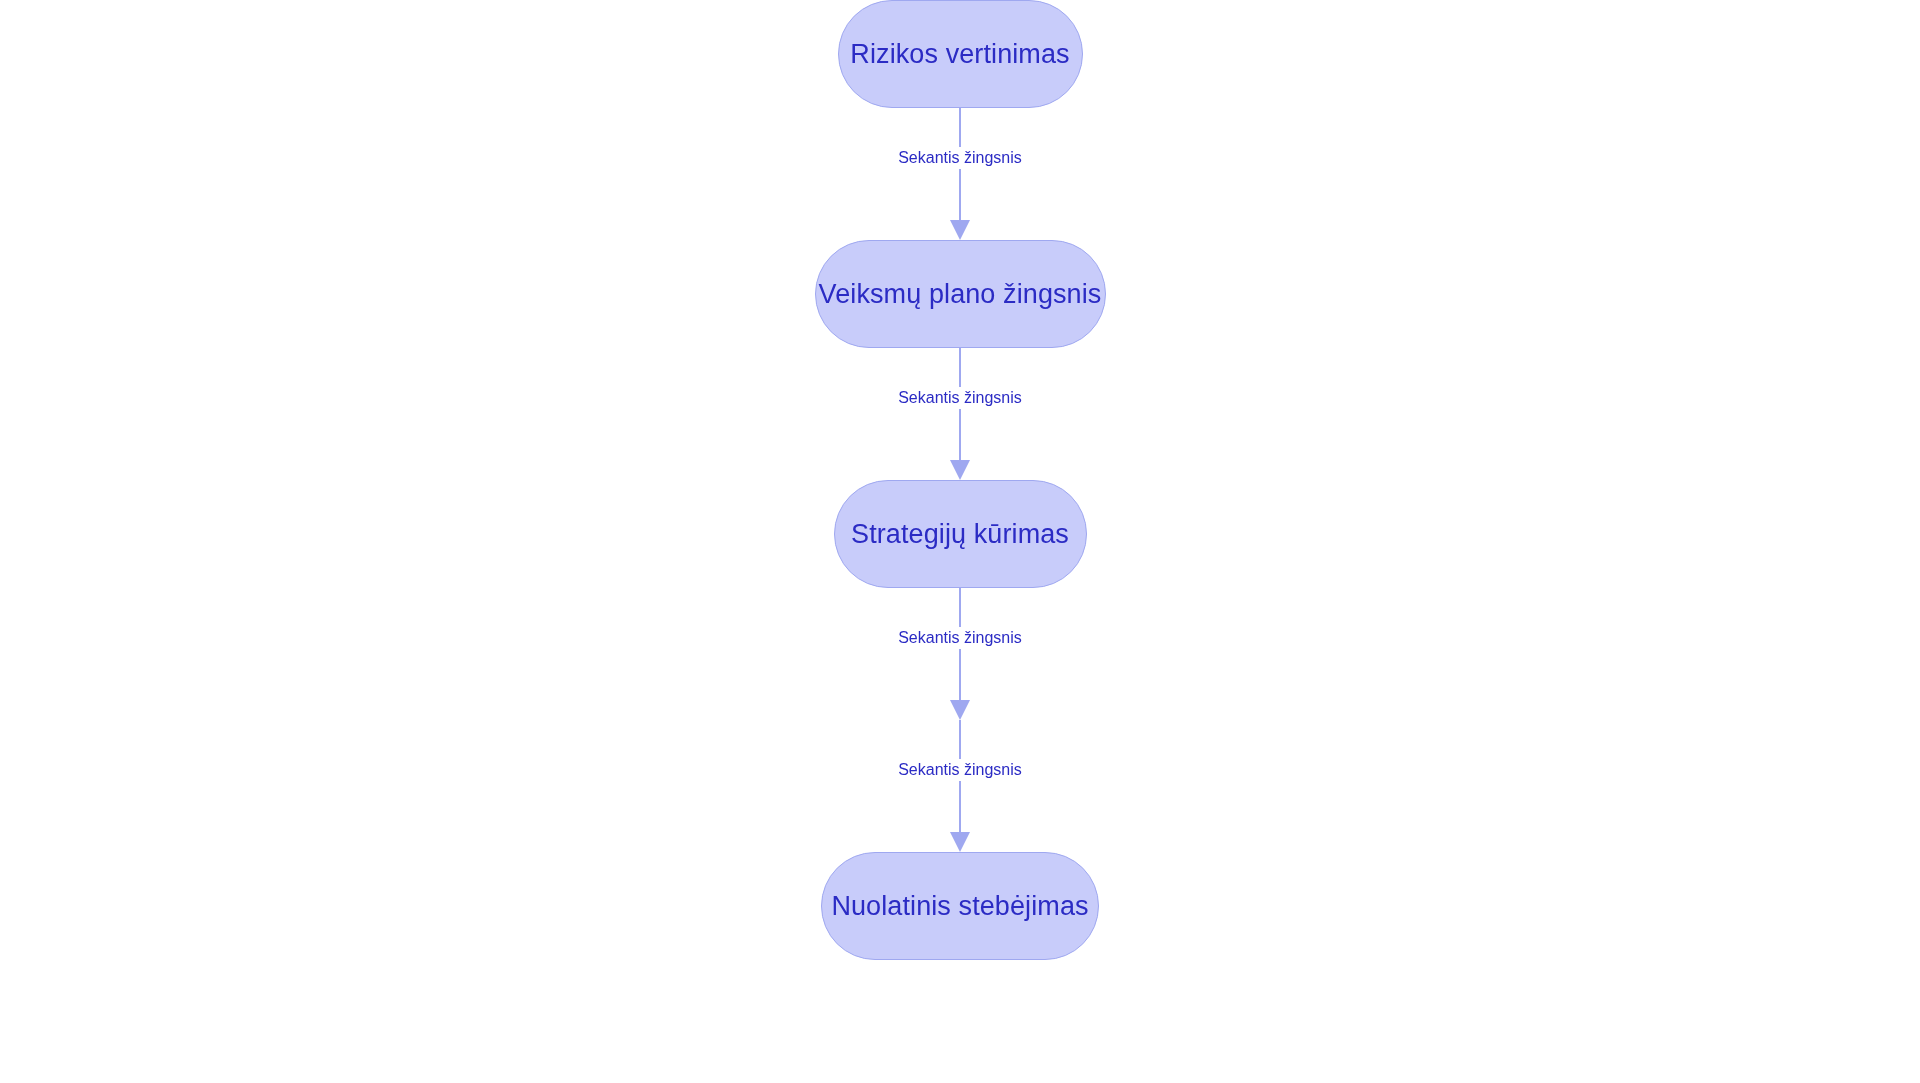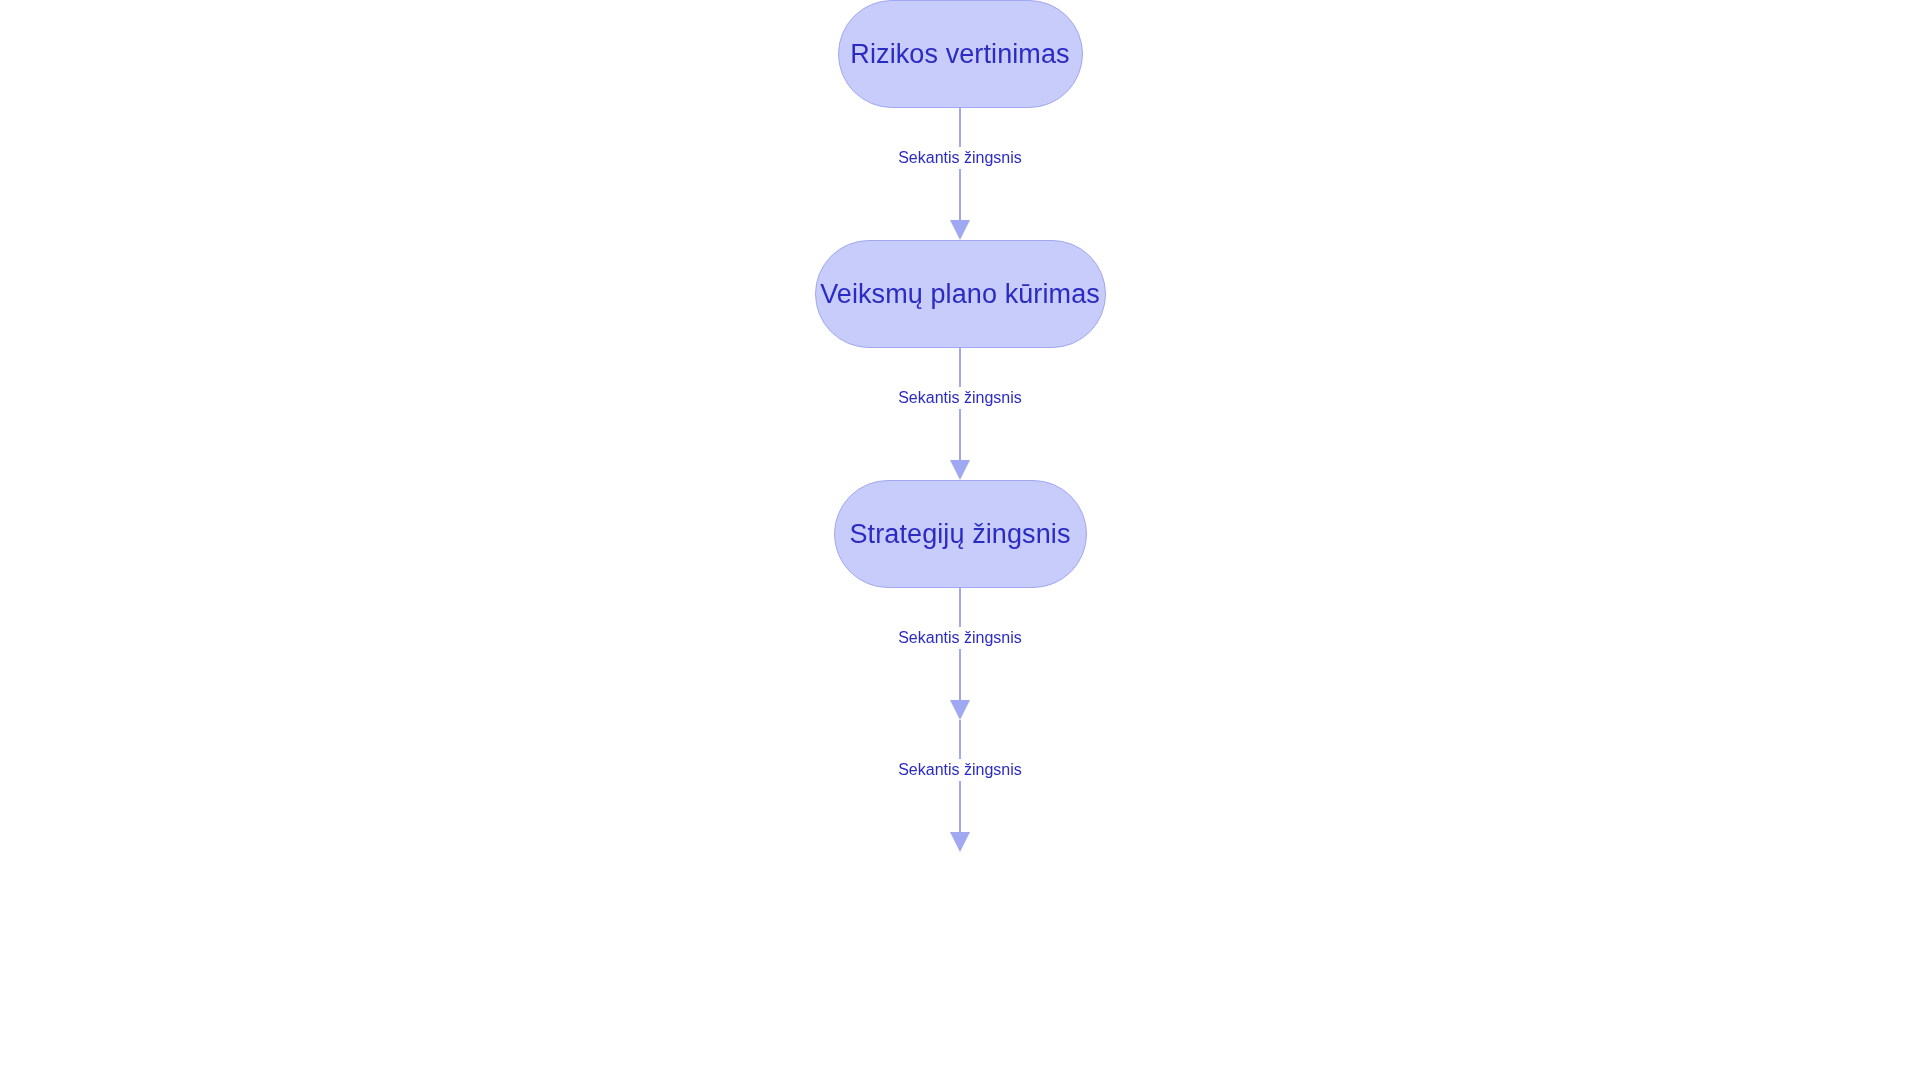--- a/index.html
+++ b/index.html
@@ -115,41 +115,44 @@
       <span class="node-label">Rizikos vertinimas</span>
     </div>
 
     <div class="edge">
       <div class="edge-line"></div>
       <div class="edge-arrow"></div>
       <span class="edge-label">Sekantis žingsnis</span>
     </div>
 
     <div class="node n1">
-      <span class="node-label">Veiksmų plano kūrimas</span>
+      <span class="node-label">Veiksmų plano žingsnis</span>
     </div>
 
     <div class="edge">
       <div class="edge-line"></div>
       <div class="edge-arrow"></div>
       <span class="edge-label">Sekantis žingsnis</span>
     </div>
 
     <div class="node n2">
-      <span class="node-label">Strategijų žingsnis</span>
+      <span class="node-label">Strategijų kūrimas</span>
     </div>
 
     <div class="edge">
       <div class="edge-line"></div>
       <div class="edge-arrow"></div>
       <span class="edge-label">Sekantis žingsnis</span>
     </div>
 
 
     <div class="edge">
       <div class="edge-line"></div>
       <div class="edge-arrow"></div>
       <span class="edge-label">Sekantis žingsnis</span>
     </div>
 
+    <div class="node n4">
+      <span class="node-label">Nuolatinis stebėjimas</span>
+    </div>
 
   </div>
 </div>
 
 </body></html>

